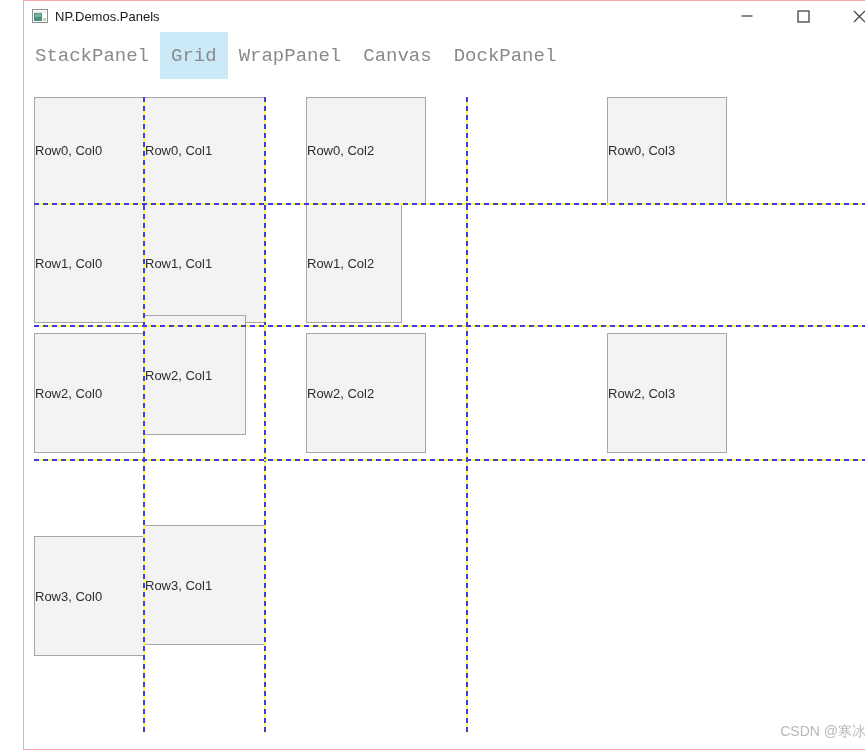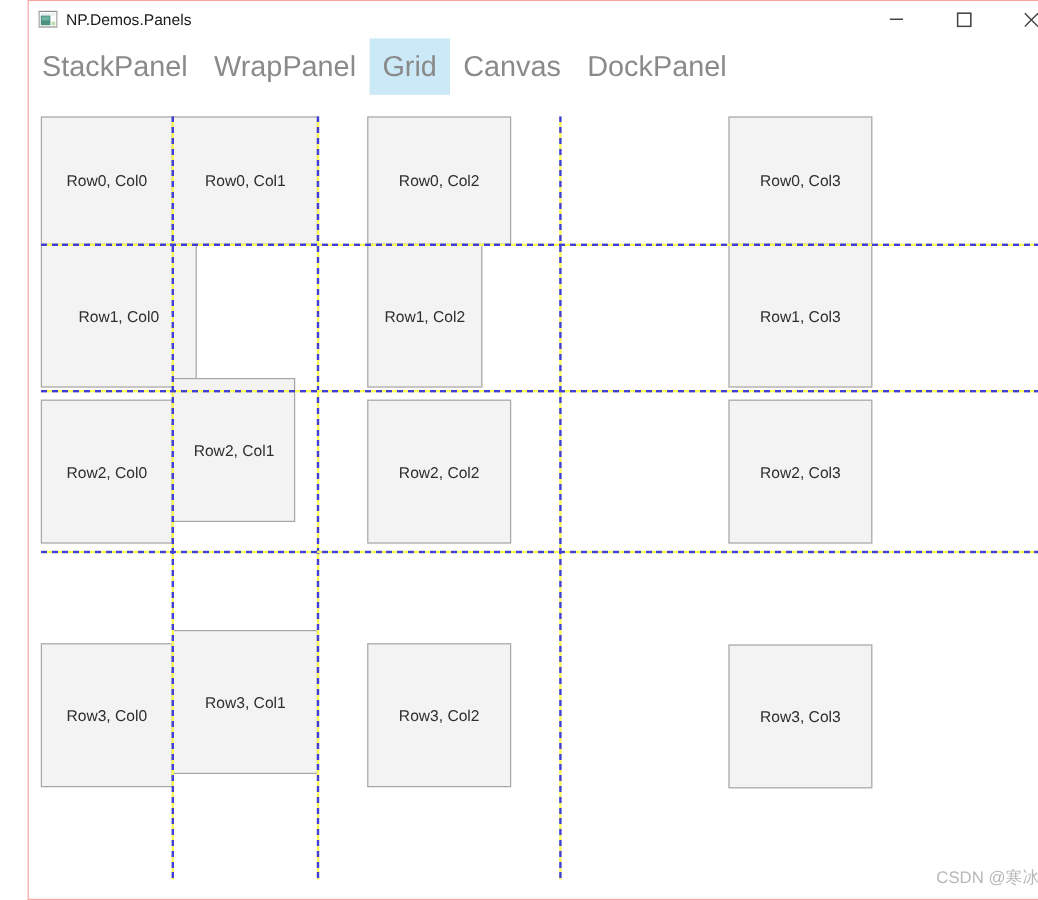--- a/index.html
+++ b/index.html
@@ -30,32 +30,33 @@
     cursor:default;
   }
   
   .tabs{
     position:absolute;left:0;top:31px;height:47px;
     display:flex;align-items:stretch;
   }
   .tab{
     display:flex;align-items:center;
     padding:0 11px;
-    font-size:24px;color:var(--tab_text);
+    font-size:19px;color:var(--tab_text);
     white-space:nowrap;
+    font-family:Liberation Mono, monospace;
   }
   .tab.active{background:var(--accent_tab_bg);}
   
   .grid-area{position:absolute;left:0;top:0;width:865px;height:750px;}
   .cell{
     position:absolute;
     box-sizing:border-box;
     background:var(--cell_fill);
     border:1px solid var(--cell_border);
-    display:flex;align-items:center;justify-content:center;
+    display:flex;align-items:center;justify-content:flex-start;
   }
   .cell span{font-size:13px;color:var(--cell_text);}
   .gridline{position:absolute;}
   .gridline.v{
     width:2px;
     background:repeating-linear-gradient(180deg,
       var(--gridline_blue) 0px, var(--gridline_blue) 5px,
       var(--gridline_yellow) 5px, var(--gridline_yellow) 9px);
   }
   .gridline.h{
@@ -100,22 +101,22 @@
         <svg width="13" height="13" viewBox="0 0 13 13">
             <line x1="1" y1="1" x2="12" y2="12" stroke="#444" stroke-width="1.2"></line>
             <line x1="12" y1="1" x2="1" y2="12" stroke="#444" stroke-width="1.2"></line>
           </svg>
       </div>
     </div>
   </div>
 
   <div class="tabs">
     <div class="tab">StackPanel</div>
+    <div class="tab active">Grid</div>
     <div class="tab">WrapPanel</div>
-    <div class="tab active">Grid</div>
     <div class="tab">Canvas</div>
     <div class="tab">DockPanel</div>
   </div>
 
   <div class="grid-area">
 
     <div class="cell" style="left:10px;top:96px;width:110px;height:107px">
         <span>Row0, Col0</span>
       </div>
     <div class="cell" style="left:120px;top:96px;width:121px;height:107px">
@@ -124,25 +125,25 @@
     <div class="cell" style="left:282px;top:96px;width:120px;height:107px">
         <span>Row0, Col2</span>
       </div>
     <div class="cell" style="left:583px;top:96px;width:120px;height:107px">
         <span>Row0, Col3</span>
       </div>
 
     <div class="cell" style="left:10px;top:203px;width:130px;height:119px">
         <span>Row1, Col0</span>
       </div>
+    <div class="cell" style="left:120px;top:203px;width:121px;height:119px">
+        <span>Row1, Col1</span>
+      </div>
     <div class="cell" style="left:282px;top:203px;width:96px;height:119px">
         <span>Row1, Col2</span>
-      </div>
-    <div class="cell" style="left:583px;top:203px;width:120px;height:119px">
-        <span>Row1, Col3</span>
       </div>
 
     <div class="cell" style="left:10px;top:332px;width:110px;height:120px">
         <span>Row2, Col0</span>
       </div>
     <div class="cell" style="left:120px;top:314px;width:102px;height:120px">
         <span>Row2, Col1</span>
       </div>
     <div class="cell" style="left:282px;top:332px;width:120px;height:120px">
         <span>Row2, Col2</span>
@@ -150,26 +151,20 @@
     <div class="cell" style="left:583px;top:332px;width:120px;height:120px">
         <span>Row2, Col3</span>
       </div>
 
     <div class="cell" style="left:10px;top:535px;width:110px;height:120px">
         <span>Row3, Col0</span>
       </div>
     <div class="cell" style="left:120px;top:524px;width:121px;height:120px">
         <span>Row3, Col1</span>
       </div>
-    <div class="cell" style="left:282px;top:535px;width:120px;height:120px">
-        <span>Row3, Col2</span>
-      </div>
-    <div class="cell" style="left:583px;top:536px;width:120px;height:120px">
-        <span>Row3, Col3</span>
-      </div>
 
     <div class="gridline v" style="left:119px;top:96px;height:636px"></div>
     <div class="gridline v" style="left:240px;top:96px;height:636px"></div>
     <div class="gridline v" style="left:442px;top:96px;height:636px"></div>
     <div class="gridline h" style="left:10px;top:202px;width:834px"></div>
     <div class="gridline h" style="left:10px;top:324px;width:834px"></div>
     <div class="gridline h" style="left:10px;top:458px;width:834px"></div>
   </div>
 
   <div class="watermark">CSDN @寒冰屋</div>

